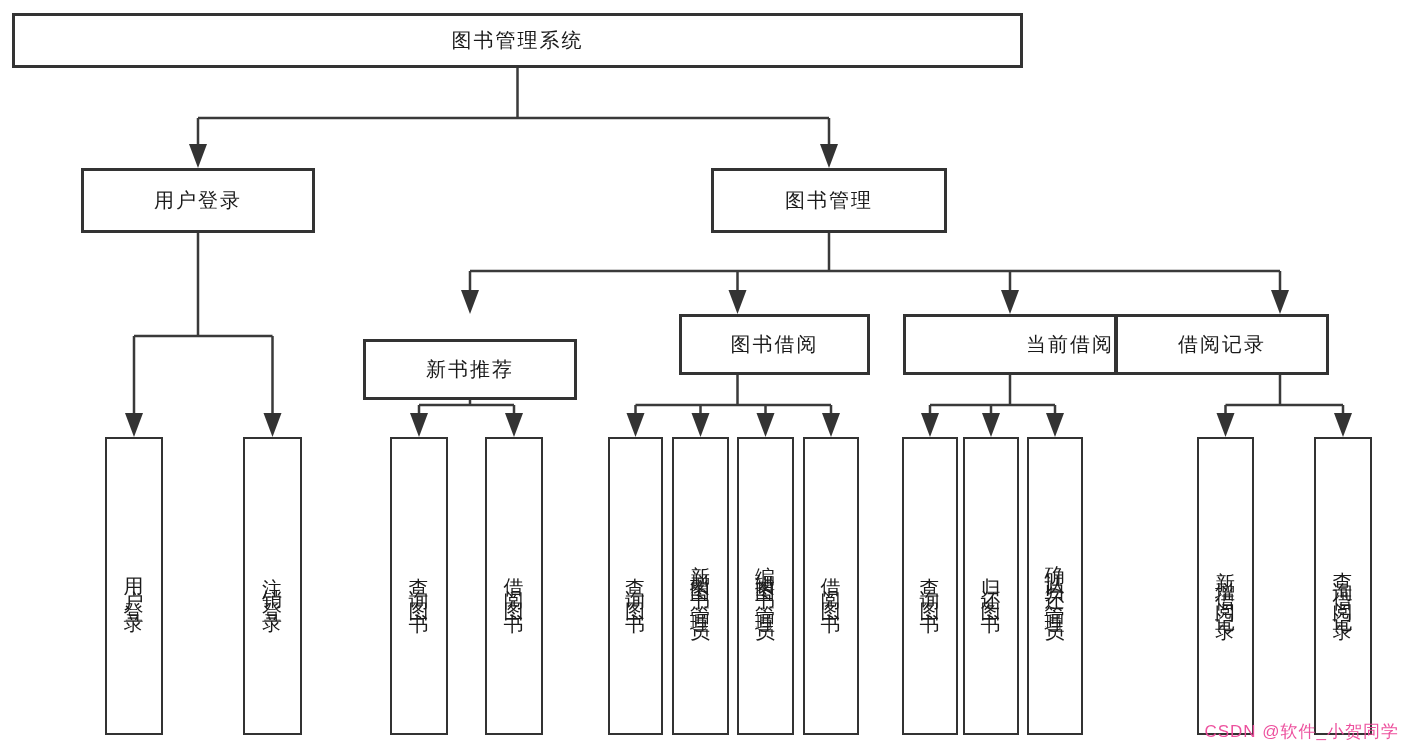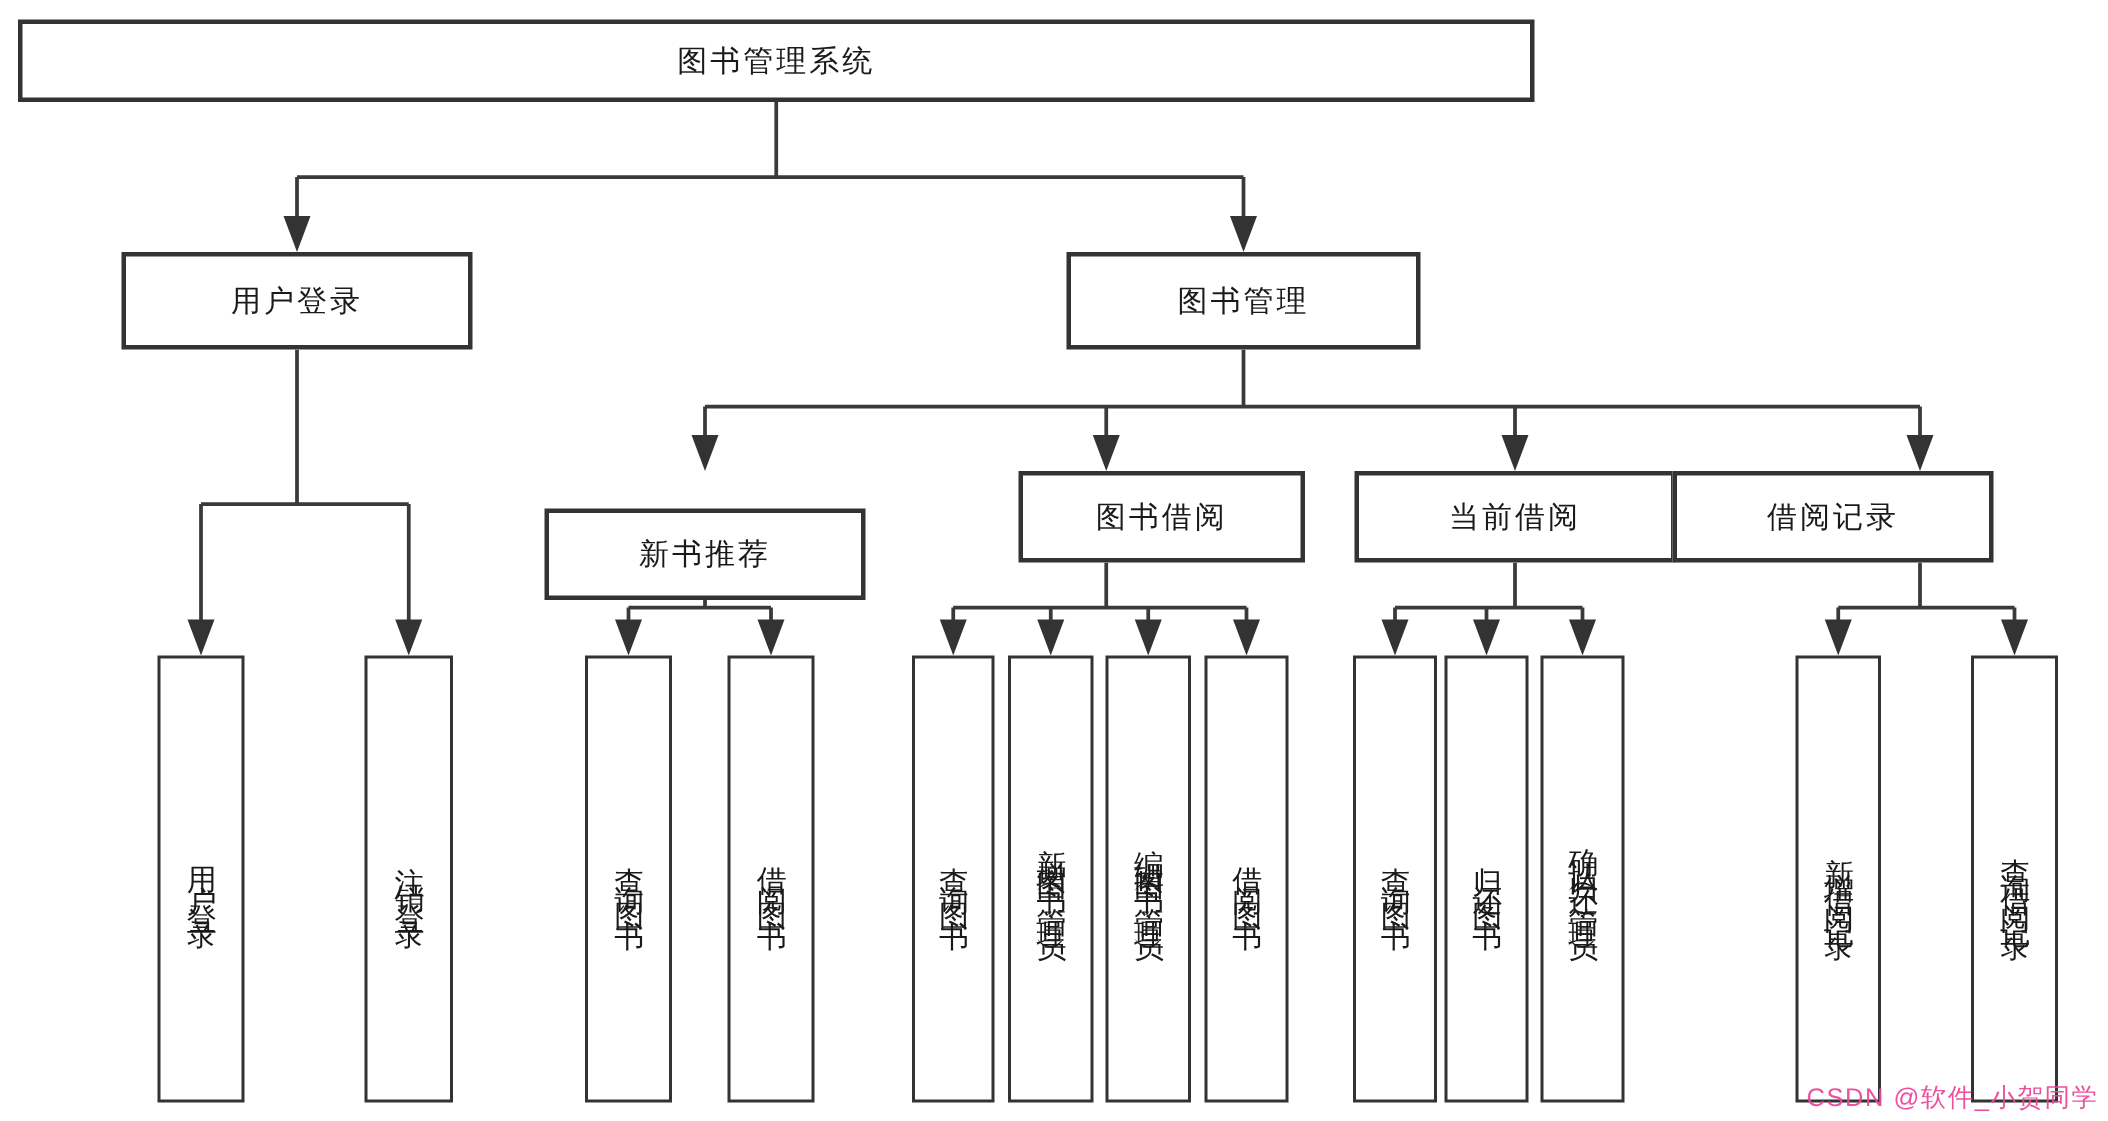--- a/index.html
+++ b/index.html
@@ -38,21 +38,21 @@
   }
   .leaf-mid  { letter-spacing: 10px; }
   .leaf-long { letter-spacing: 8px; }
 
   
   .b-root   { left: 12px;   top: 13px;  width: 1011px; height: 55px; }
   .b-login2 { left: 81px;   top: 168px; width: 234px;  height: 65px; }
   .b-mgmt2  { left: 711px;  top: 168px; width: 236px;  height: 65px; }
   .b-nb3    { left: 363px;  top: 314px; width: 214px;  height: 61px; margin-top: 25px; }
   .b-bw3    { left: 663px;  top: 314px; width: 191px;  height: 61px; margin-left: 16px; }
-  .b-cur3   { left: 903px;  top: 314px; width: 214px;  height: 61px; }
+  .b-cur3   { left: 903px;  top: 314px; width: 214px;  height: 61px; justify-content: flex-end; }
   .b-rec3   { left: 1115px; top: 314px; width: 214px;  height: 61px; }
 
   .b-l1  { left: 105px;  top: 437px; width: 58px; height: 298px; }
   .b-l2  { left: 243px;  top: 437px; width: 59px; height: 298px; }
   .b-l3  { left: 390px;  top: 437px; width: 58px; height: 298px; }
   .b-l4  { left: 485px;  top: 437px; width: 58px; height: 298px; }
   .b-l5  { left: 608px;  top: 437px; width: 55px; height: 298px; }
   .b-l6  { left: 672px;  top: 437px; width: 57px; height: 298px; }
   .b-l7  { left: 737px;  top: 437px; width: 57px; height: 298px; }
   .b-l8  { left: 803px;  top: 437px; width: 56px; height: 298px; }

